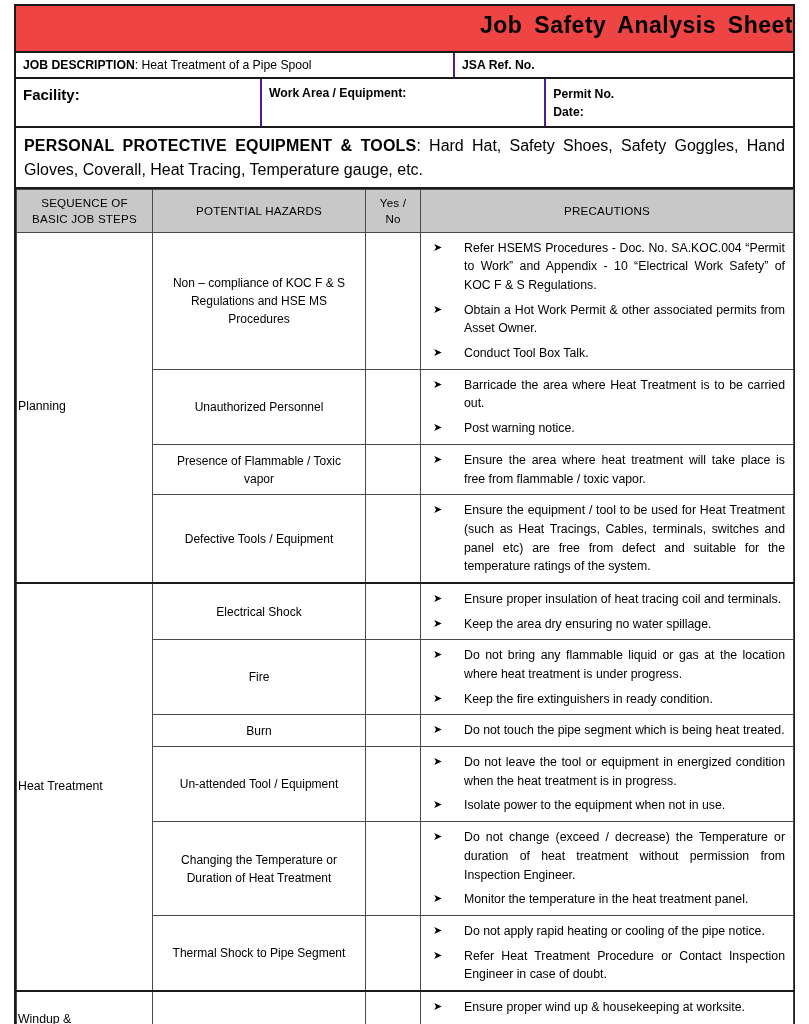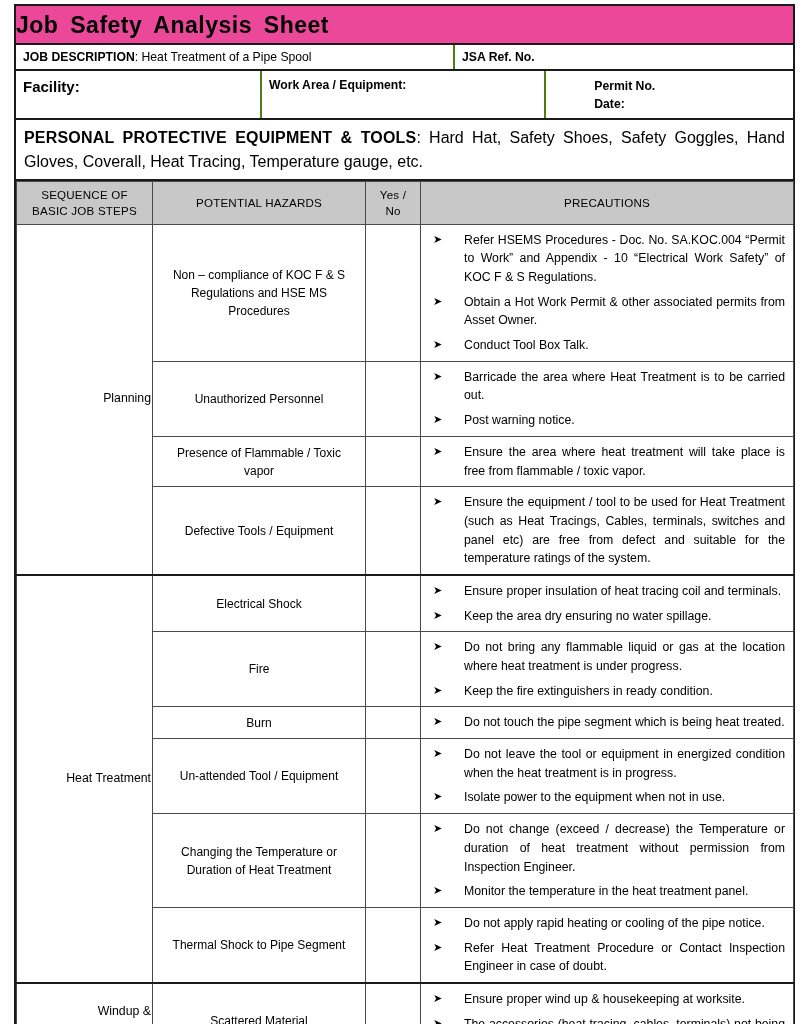--- a/index.html
+++ b/index.html
@@ -19,54 +19,54 @@
     position: absolute;
     left: 14px;
     top: 4px;
     width: 781px;
     box-sizing: border-box;
     border: 2px solid #1a1a1a;
   }
 
   
   .title-bar {
-    background: #ec4899;
+    background: #ef4444;
     border-bottom: 2px solid #1a1a1a;
-    text-align: left;
-    padding: 6px 0 4px 0;
+    text-align: right;
+    padding: 6px 0 12px 0;
   }
   .title-bar .title-text {
     font-size: 23px;
     font-weight: bold;
     letter-spacing: 0.5px;
     word-spacing: 5px;
   }
 
   
   .meta-row {
     display: flex;
     border-bottom: 2px solid #1a1a1a;
   }
   .meta-cell {
     box-sizing: border-box;
     padding: 5px 7px;
     font-size: 12.2px;
   }
-  .vdiv { border-left: 2px solid #4d7c0f; }
+  .vdiv { border-left: 2px solid #4c1d95; }
 
   .c-jobdesc { width: 437px; }
   .c-jsaref  { width: 264px; }
 
   .c-facility { width: 259px; padding-top: 7px; padding-bottom: 7px; }
   .c-workarea { width: 302px; padding-top: 7px; }
   .c-permit   { width: 264px; padding-top: 7px; }
 
   .lbl-bold { font-weight: bold; }
   .lbl-facility { font-weight: bold; font-size: 15px; }
-  .two-line span { display: block; line-height: 1.45; margin-left: 41px; }
+  .two-line span { display: block; line-height: 1.45; }
 
   .ppe-row {
     border-bottom: 2px solid #1a1a1a;
     padding: 6px 8px 5px 8px;
     font-size: 16px;
     line-height: 1.5;
     text-align: justify;
   }
   .ppe-row .ppe-label { font-weight: bold; letter-spacing: .2px; }
 
@@ -93,21 +93,21 @@
     text-align: center;
     font-weight: bold;
     font-size: 11.6px;
     padding: 5px 2px;
     line-height: 1.35;
     border-bottom: 2px solid #1a1a1a;
     letter-spacing: .2px;
   }
 
   td.steps {
-    text-align: right;
+    text-align: left;
     font-size: 12.3px;
     line-height: 1.45;
   }
   td.hazard {
     text-align: center;
     font-size: 12px;
     line-height: 1.5;
     padding: 6px 8px;
   }
   td.yesno { }

